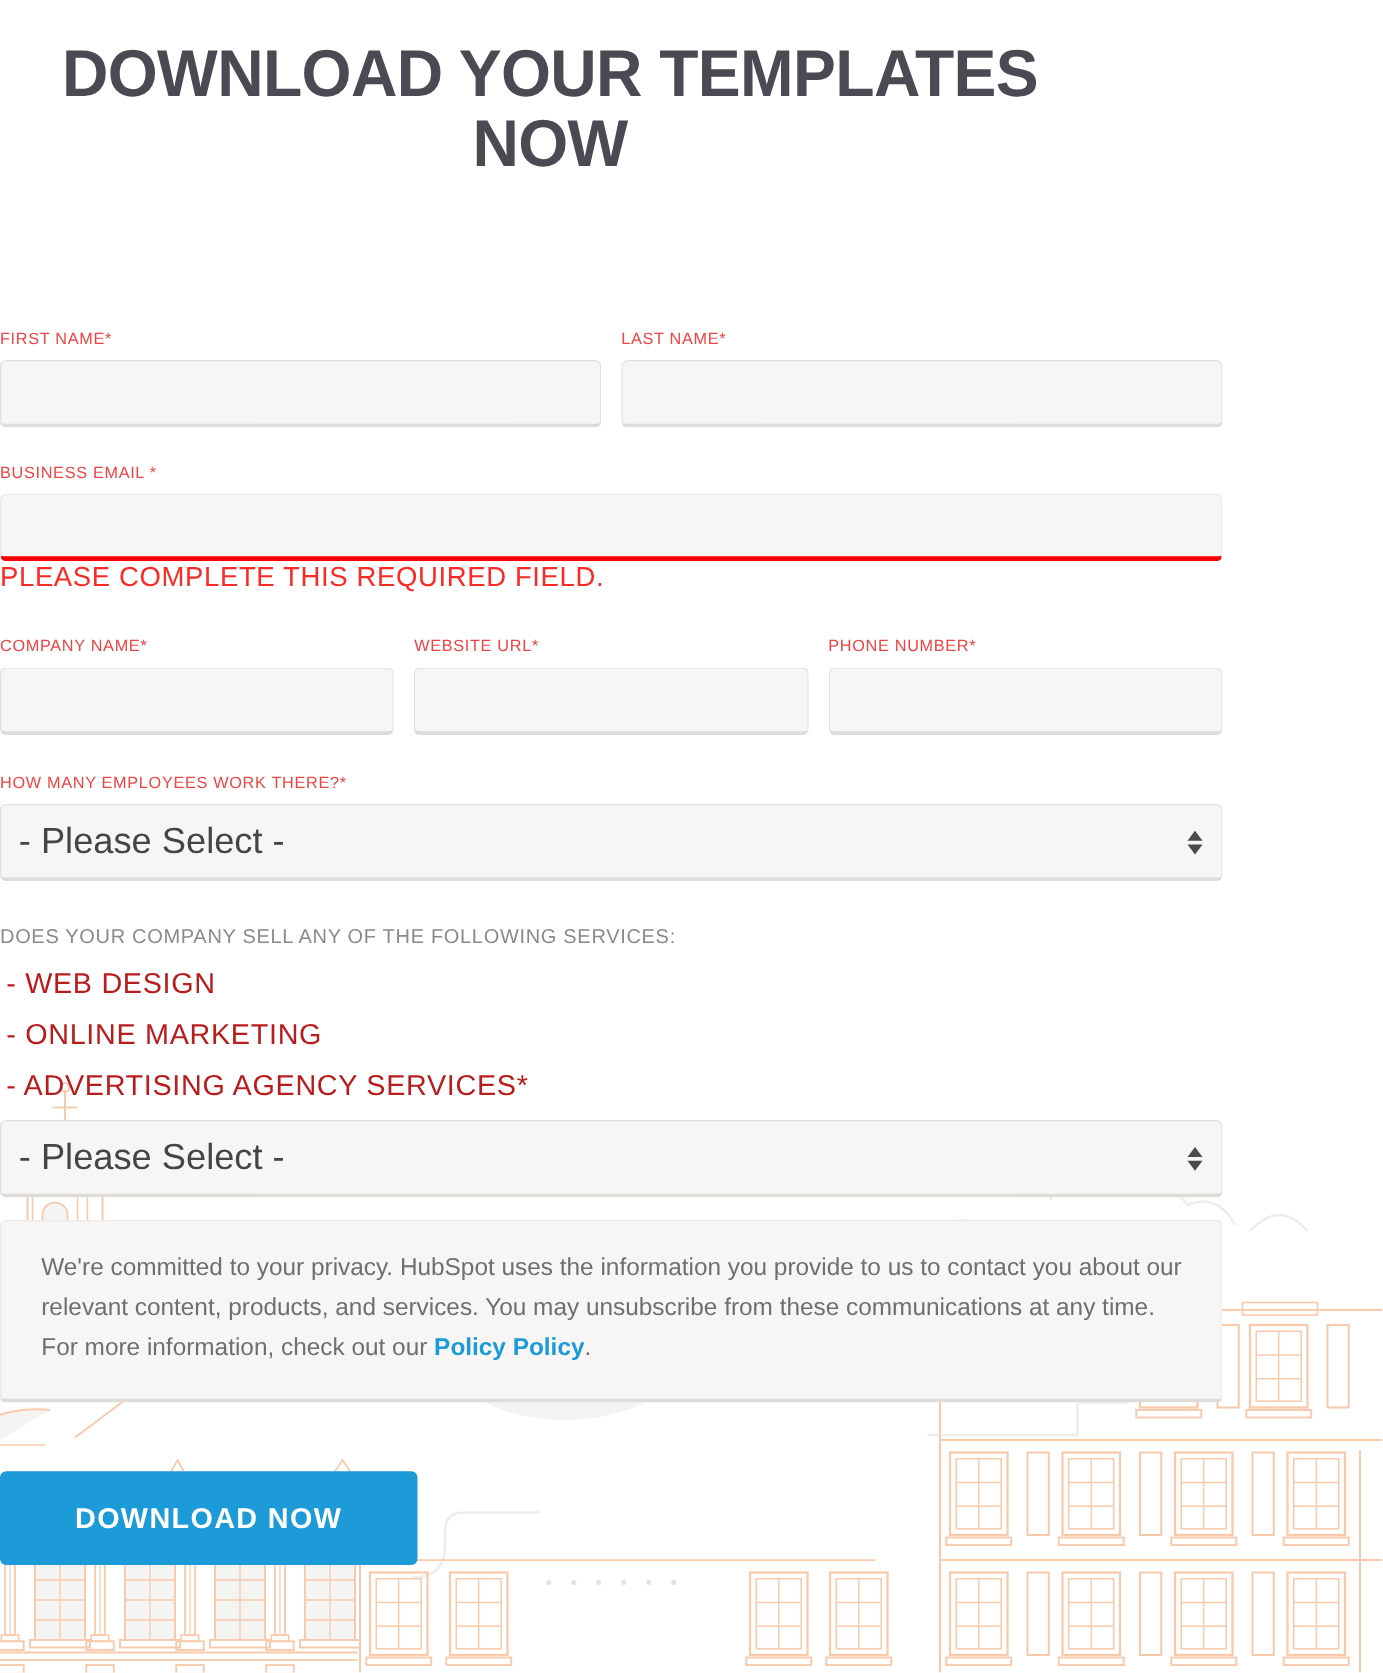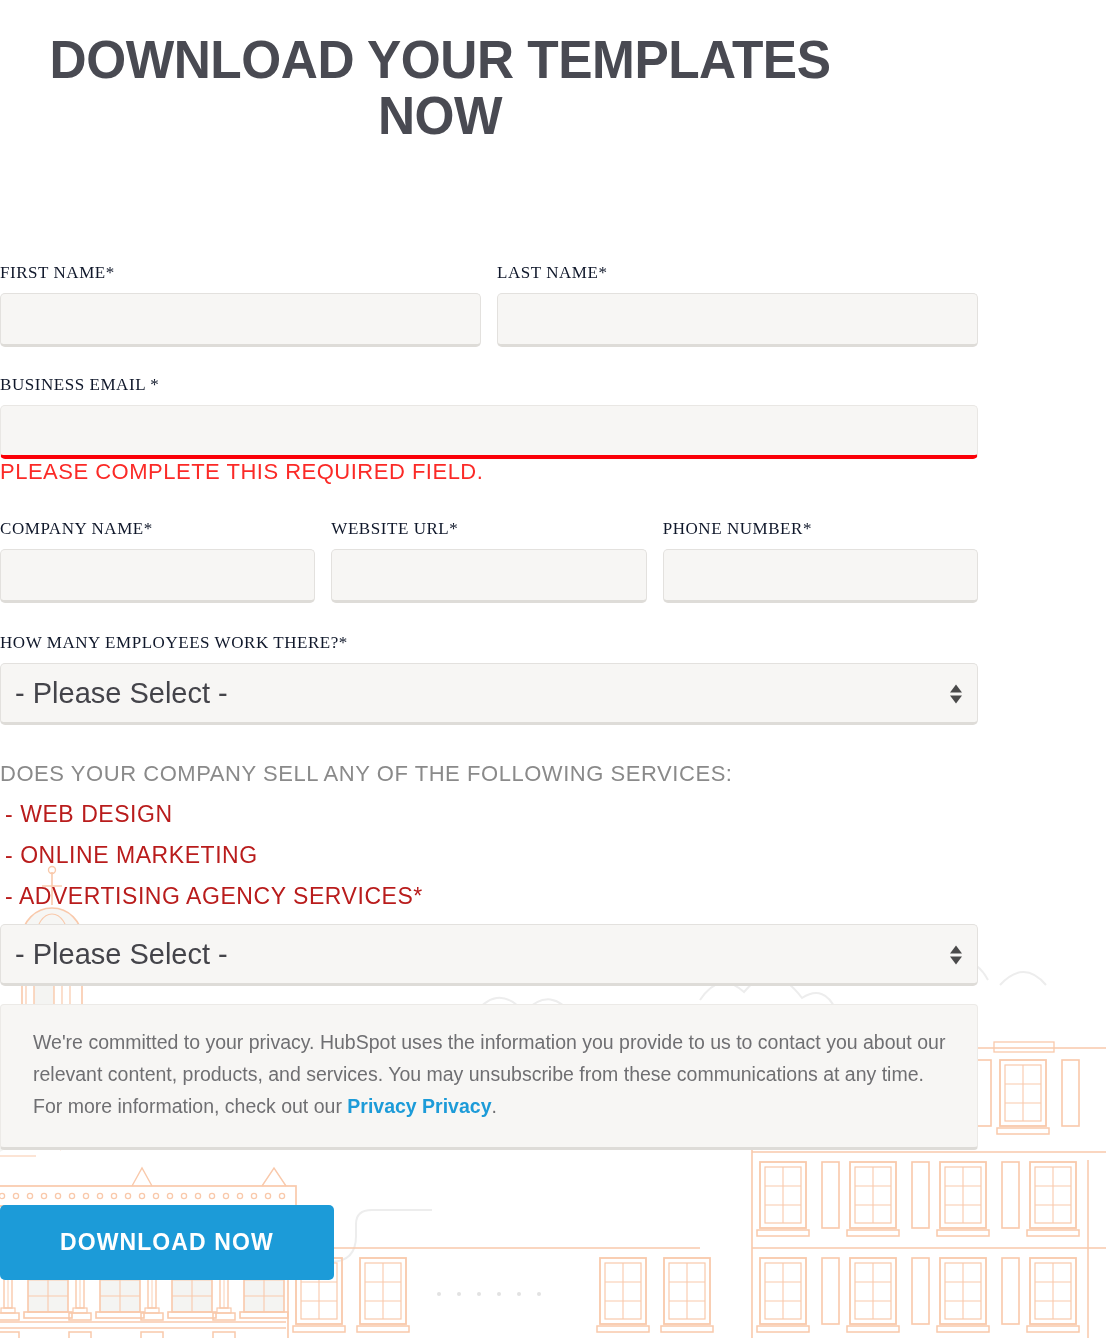--- a/index.html
+++ b/index.html
@@ -44,26 +44,26 @@
   }
 
   .form-wrap {
     width: 978px;
     margin: 0 auto;
     padding-top: 120px;
   }
 
   .field-label {
     display: block;
-    font-size: 17px;
-    color: #0f172a;
+    font-size: 13px;
+    color: #ef4444;
     letter-spacing: 0.55px;
     text-transform: uppercase;
     margin-bottom: 10px;
-    font-family: Liberation Serif, serif;
+    font-family: Liberation Sans, sans-serif;
     white-space: nowrap;
   }
 
   .input-box {
     display: block;
     width: 100%;
     height: 54px;
     background: #f7f6f4;
     border: 1px solid #e3e1de;
     border-bottom: 3px solid #dedcd8;
@@ -136,21 +136,21 @@
   .tri-down {
     width: 0; height: 0;
     border-left: 6px solid transparent;
     border-right: 6px solid transparent;
     border-top: 8px solid #4a4a4a;
   }
 
   
   .services { margin-top: 36px; }
   .services-heading {
-    font-size: 22px;
+    font-size: 16px;
     color: #8a8a8a;
     letter-spacing: 0.55px;
     text-transform: uppercase;
     margin: 0 0 14px 0;
     font-family: "Liberation Sans", sans-serif;
   }
   .service-item {
     font-size: 23px;
     color: #b91c1c;
     letter-spacing: 0.55px;
@@ -448,21 +448,21 @@
           <span>- Please Select -</span>
         </div>
         <span class="select-arrows">
           <span class="tri-up"></span>
           <span class="tri-down"></span>
         </span>
       </div>
     </div>
 
     <div class="privacy">
-      <span>We're committed to your privacy. HubSpot uses the information you provide to us to contact you about our relevant content, products, and services. You may unsubscribe from these communications at any time. For more information, check out our </span><a href="#">Privacy Privacy</a><span>.</span>
+      <span>We're committed to your privacy. HubSpot uses the information you provide to us to contact you about our relevant content, products, and services. You may unsubscribe from these communications at any time. For more information, check out our </span><a href="#">Policy Policy</a><span>.</span>
     </div>
 
     <div class="submit-row">
       <button class="submit-btn">DOWNLOAD NOW</button>
     </div>
     <div class="dots-row">
       <span class="dot"></span>
       <span class="dot"></span>
       <span class="dot"></span>
       <span class="dot"></span>

